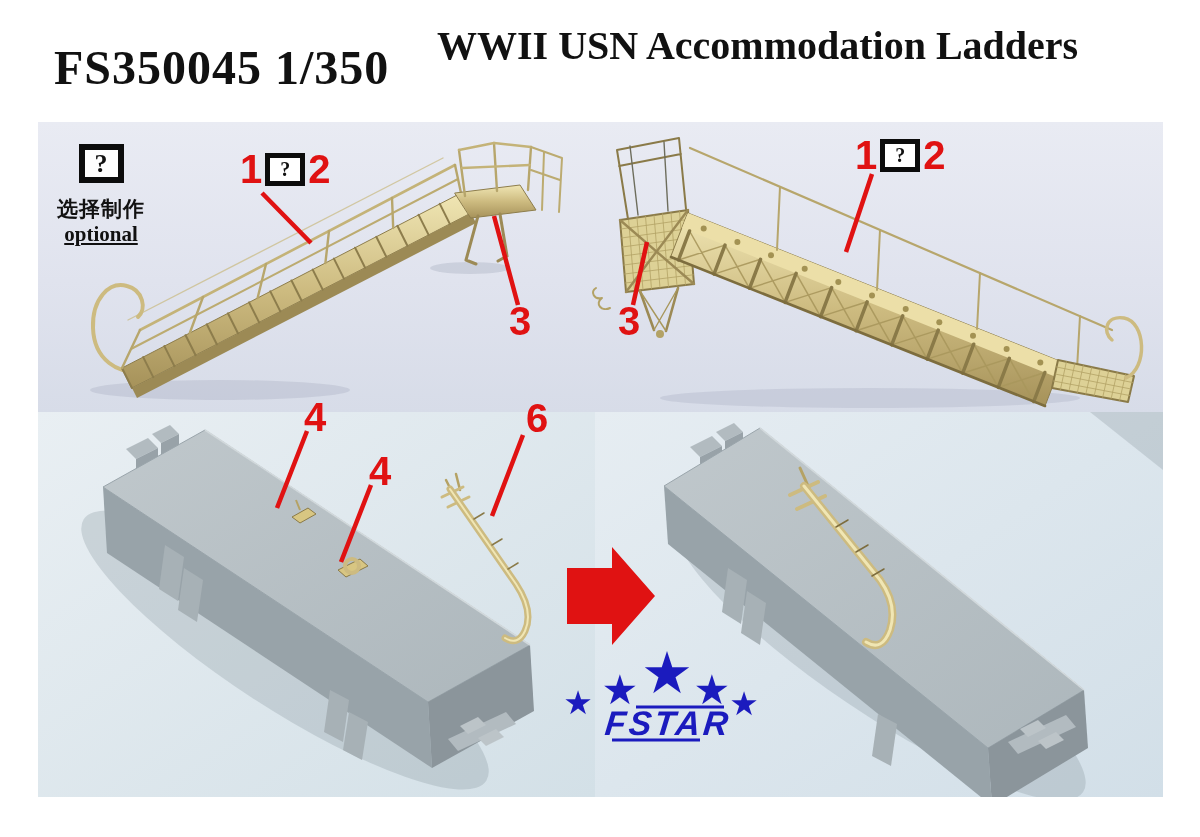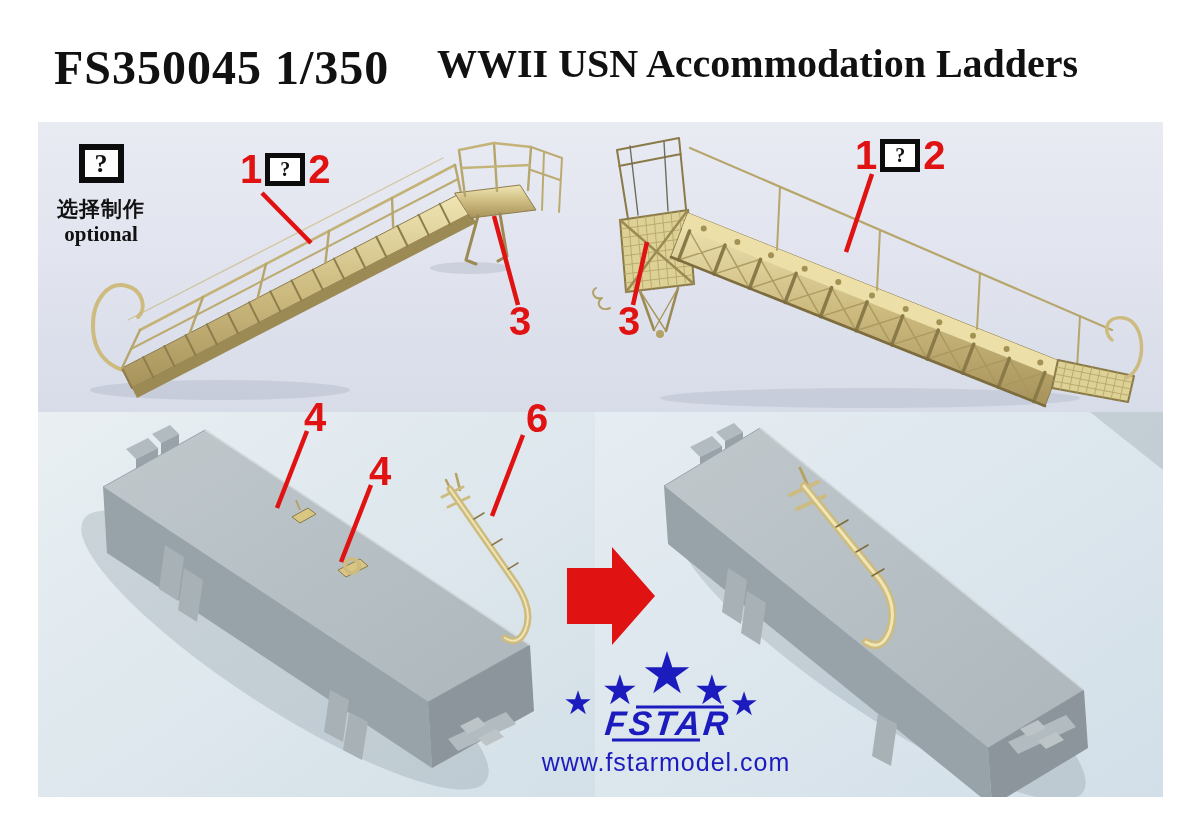--- a/index.html
+++ b/index.html
@@ -2,33 +2,33 @@
 <html><head>
 <meta charset="utf-8">
 <style>
   html,body{margin:0;padding:0;background:#ffffff;}
   .stage{position:relative;width:1200px;height:837px;background:#ffffff;overflow:hidden;
          font-family:"Liberation Sans",sans-serif;padding-left:24px;}
   
   .code{position:absolute;left:54px;top:40px;font:700 48px "Liberation Serif",serif;color:#111;
         letter-spacing:1px;white-space:nowrap;}
   .titles{position:absolute;left:437px;top:22px;color:#111;}
-  .title-en{font:700 40px "Liberation Serif",serif;white-space:nowrap;letter-spacing:0px;margin-top:18px;}
+  .title-en{font:700 40px "Liberation Serif",serif;white-space:nowrap;letter-spacing:0px;}
   .title-cn{font:700 38px "Liberation Sans",sans-serif;white-space:nowrap;margin-top:2px;}
   
   .collage{position:absolute;left:0;top:0;width:1200px;height:837px;}
   .collage svg{position:absolute;left:0;top:0;}
   .overlay{position:absolute;z-index:2;}
   
   .opt{left:56px;top:144px;width:90px;text-align:center;color:#111;}
   .opt .qbox{width:33px;height:27px;border:6px solid #0c0c0c;background:#fdfdfd;margin:0 auto;
              display:flex;align-items:center;justify-content:center;
              font:700 26px "Liberation Serif",serif;line-height:1;}
   .opt .cn{font:700 21px "Liberation Sans",sans-serif;letter-spacing:1px;margin-top:12px;}
-  .opt .en{font:700 21px "Liberation Serif",serif;margin-top:-1px;}
+  .opt .en{font:700 21px "Liberation Serif",serif;margin-top:-1px;text-decoration:underline;}
   
   .c12{display:flex;align-items:center;gap:3px;}
   .c12 .n{font:700 40px "Liberation Sans",sans-serif;color:#e01212;line-height:1;}
   .c12 .qbox{width:30px;height:23px;border:5px solid #0c0c0c;background:#ffffff;
              display:flex;align-items:center;justify-content:center;
              font:700 20px "Liberation Serif",serif;color:#111;line-height:1;}
   .c12.left{left:240px;top:149px;}
   .c12.right{left:855px;top:135px;}
   
   .num{font:700 40px "Liberation Sans",sans-serif;color:#e01212;line-height:1;
@@ -280,15 +280,14 @@
     <div class="overlay num num4a">4</div>
     <div class="overlay num num4b">4</div>
     <div class="overlay num num6">6</div>
 
     <span class="star" style="left:578px;top:702px;font-size:33px;">★</span>
     <span class="star" style="left:620px;top:690px;font-size:41px;">★</span>
     <span class="star" style="left:667px;top:673px;font-size:58px;">★</span>
     <span class="star" style="left:712px;top:690px;font-size:41px;">★</span>
     <span class="star" style="left:744px;top:703px;font-size:33px;">★</span>
     <div class="overlay brand">FSTAR</div>
-    <div class="overlay site">www.fstarmodel.com</div>
   </div>
 </div>
 
 </body></html>

